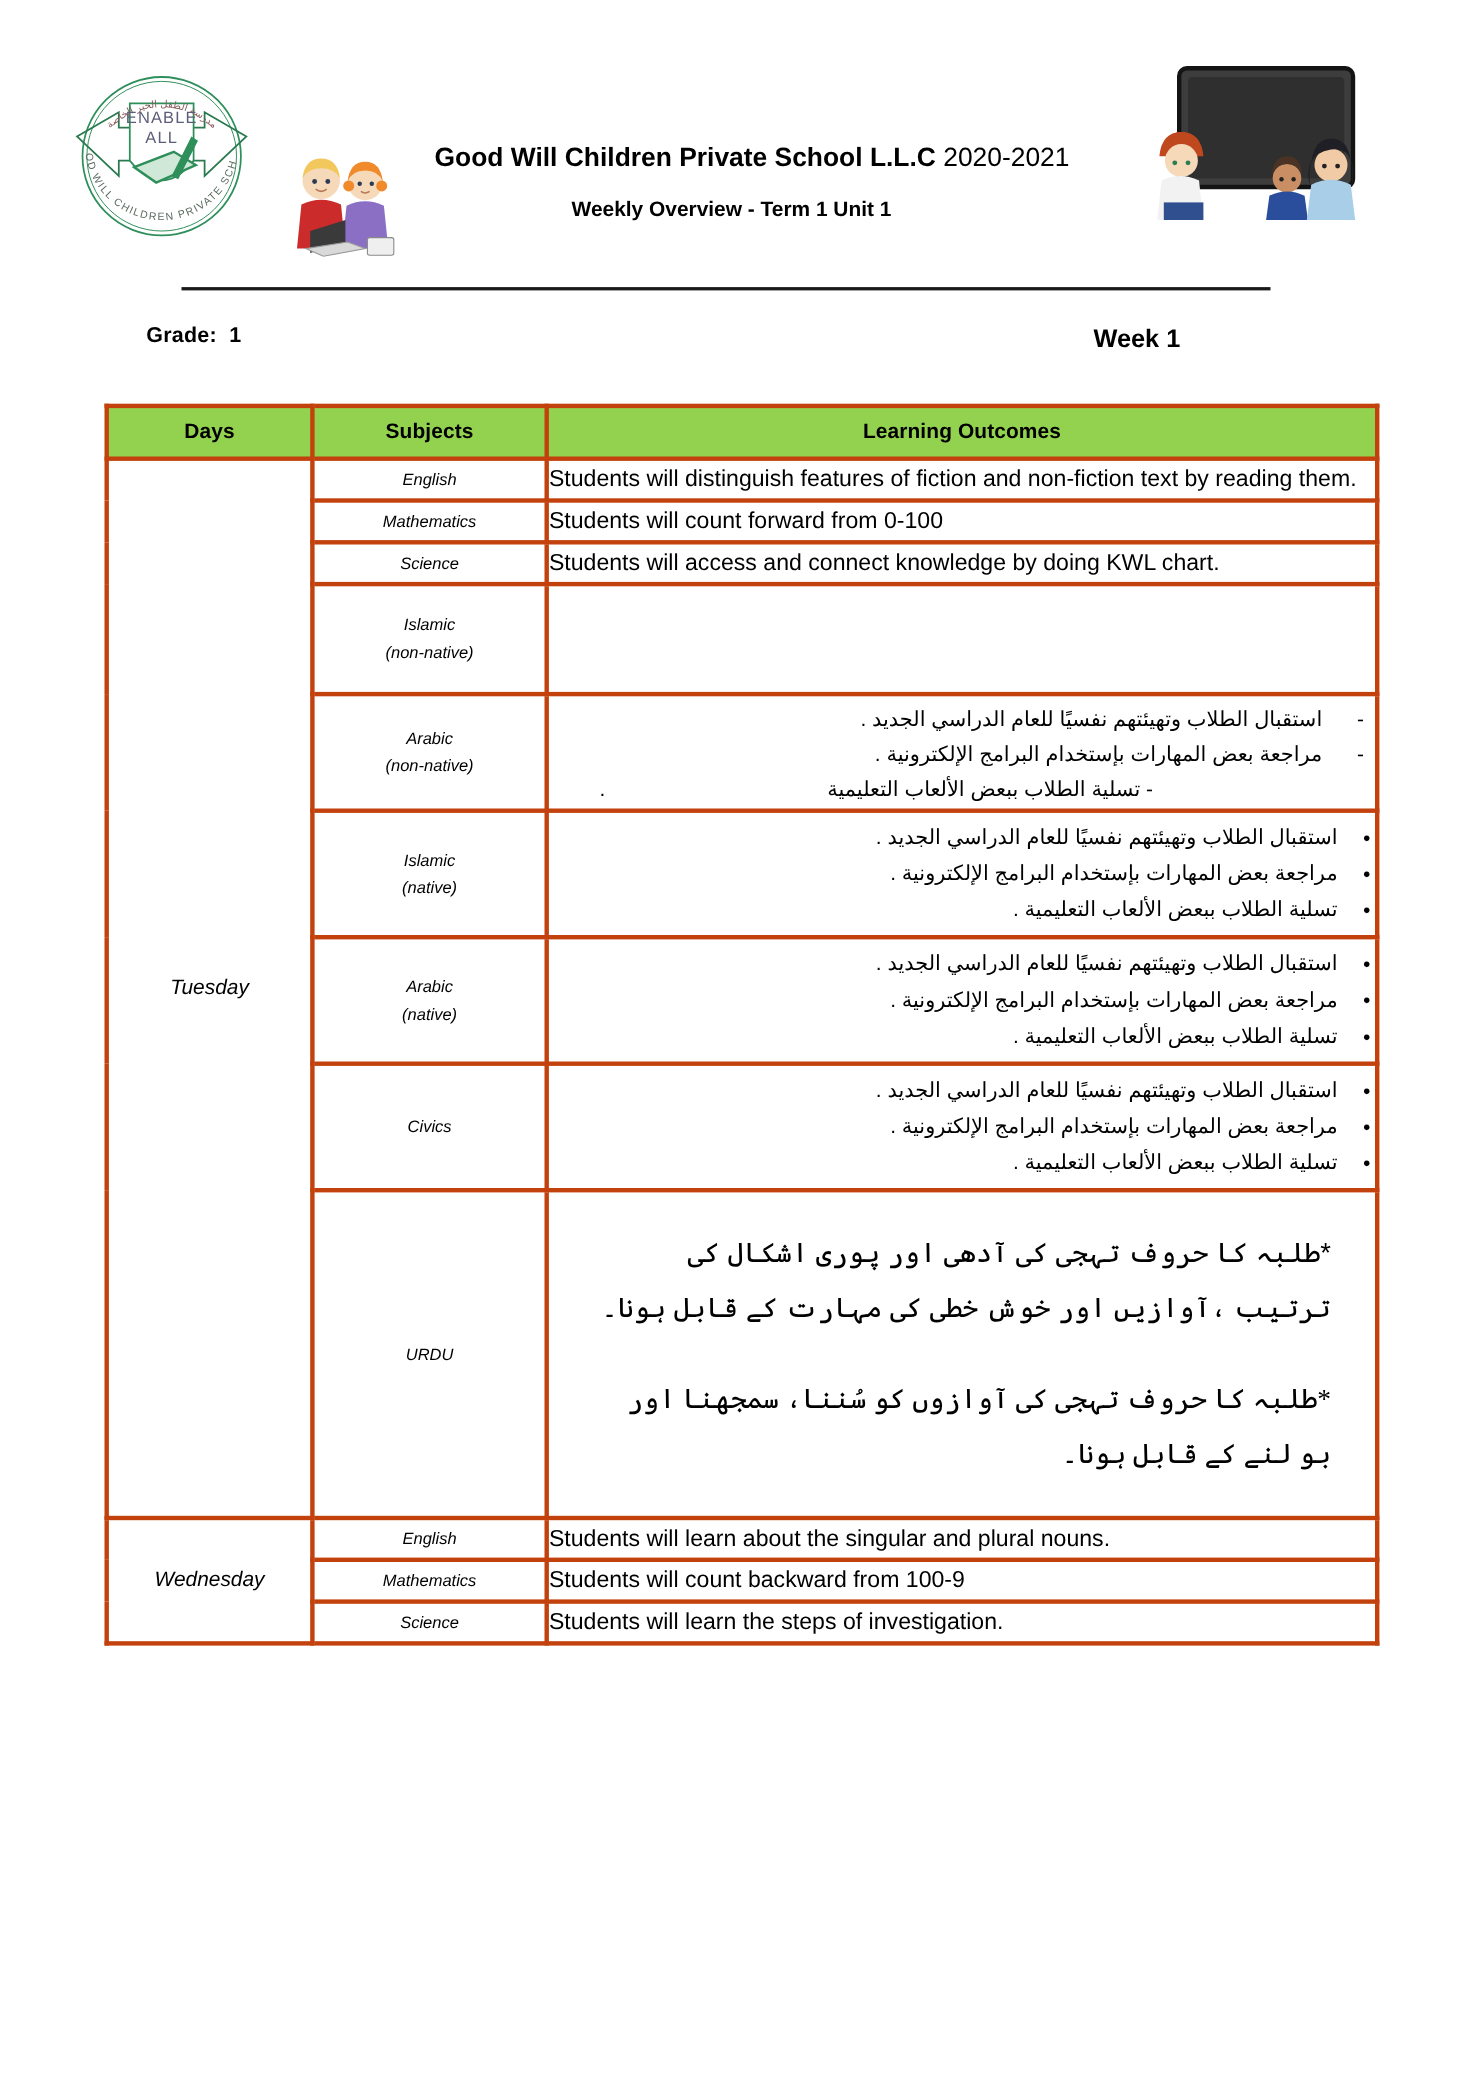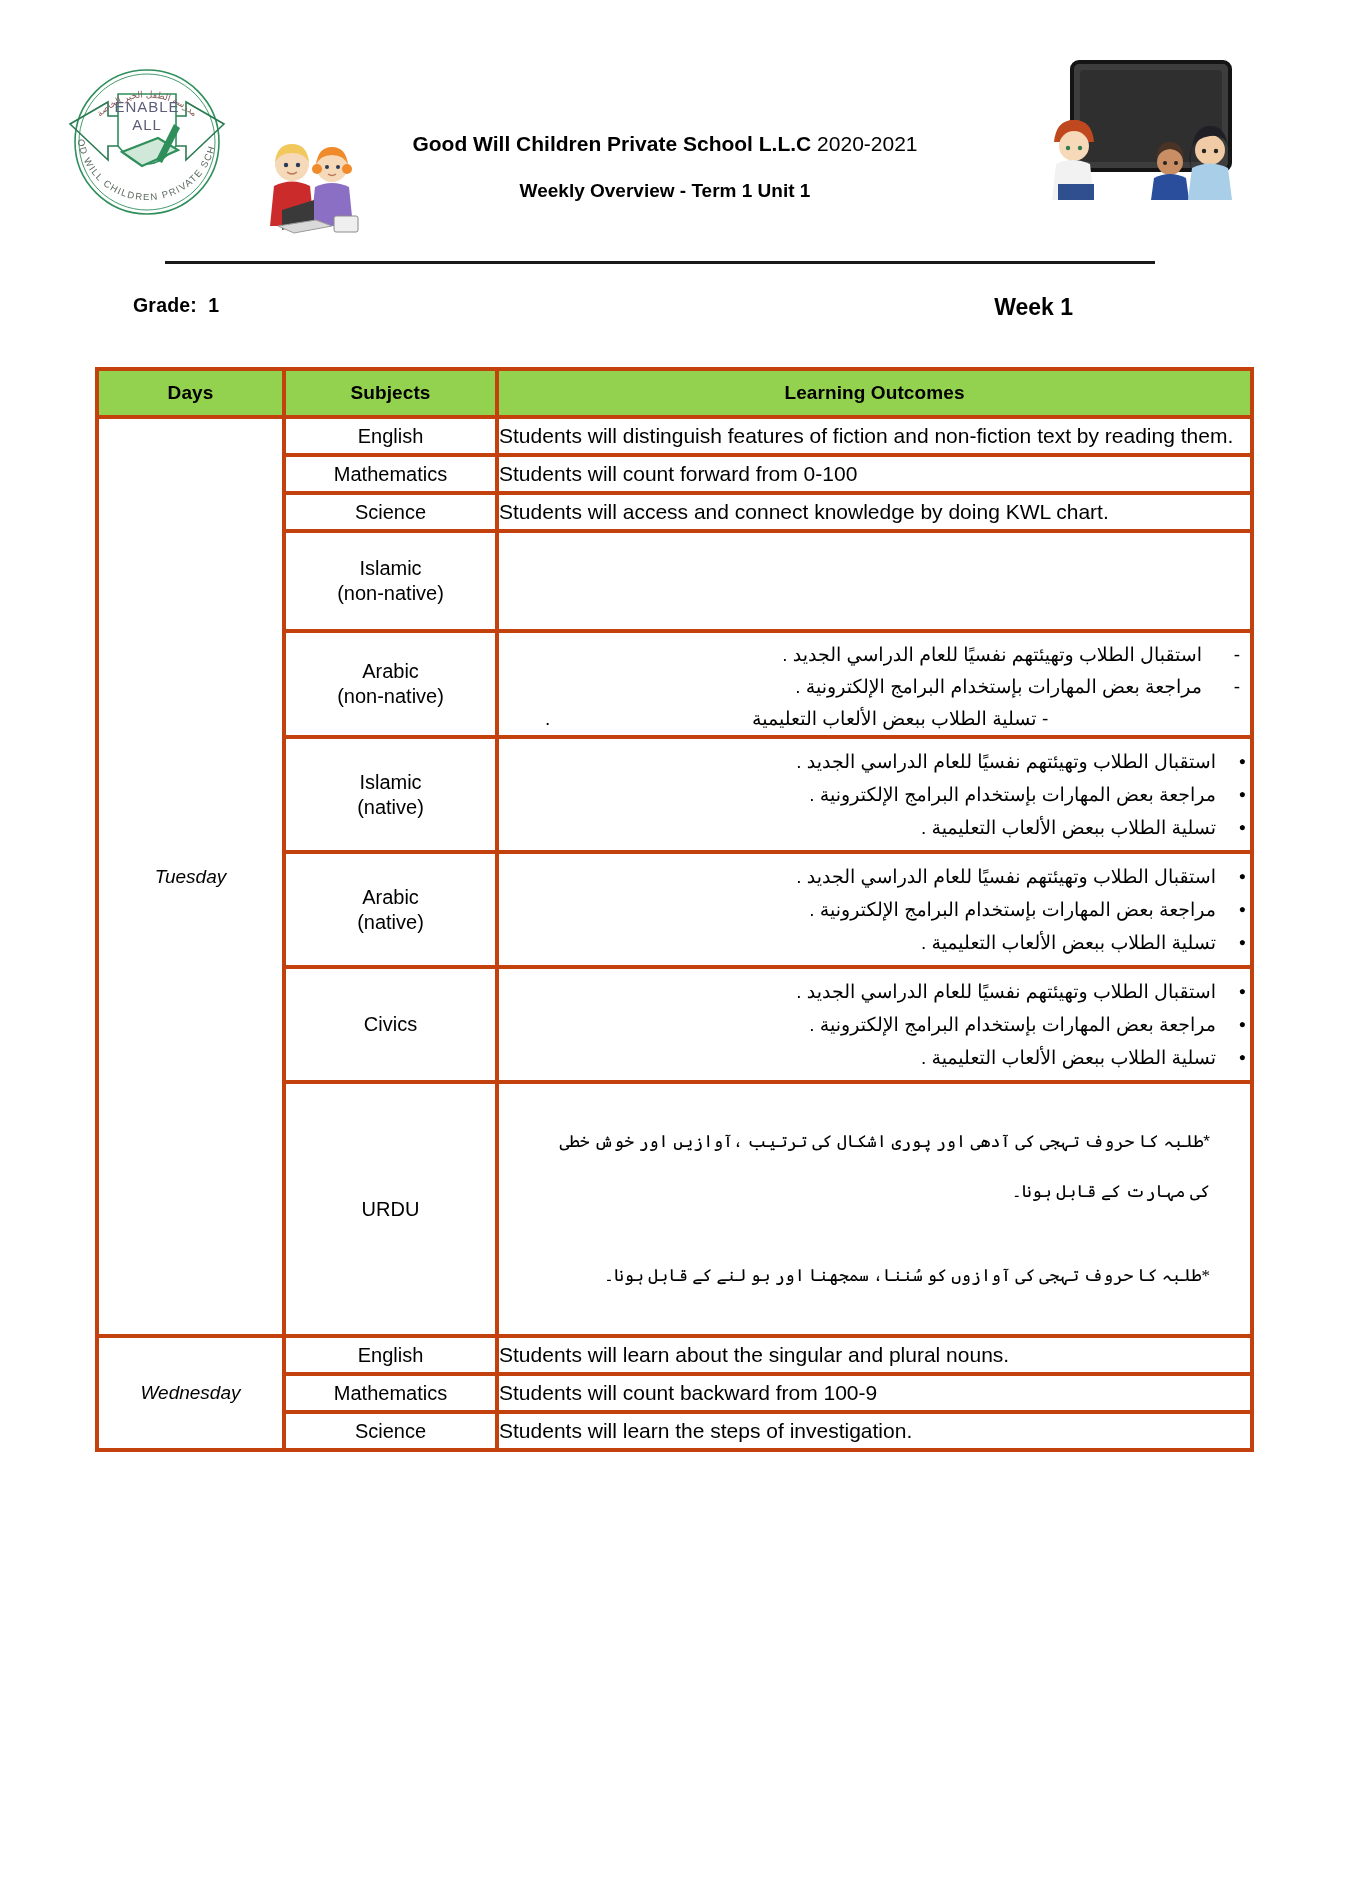--- a/index.html
+++ b/index.html
@@ -47,21 +47,21 @@
   }
 
   .header-titles {
     position: absolute;
     left: 395px;
     top: 130px;
     width: 540px;
     text-align: center;
   }
   .title-main {
-    font-size: 21px;
+    font-size: 24px;
     line-height: 28px;
     white-space: nowrap;
   }
   .title-main .strong {
     font-weight: bold;
   }
   .title-sub {
     margin-top: 20px;
     font-size: 19px;
     font-weight: bold;
@@ -141,23 +141,24 @@
   }
 
   td.day-cell {
     text-align: center;
     font-size: 19px;
     font-weight: normal;
     font-style: italic;
   }
   td.subj-cell {
     text-align: center;
-    font-size: 20px;
+    font-size: 15px;
     line-height: 25px;
     padding: 4px 2px;
+    font-style: italic;
   }
   td.out-cell {
     text-align: left;
     font-size: 21px;
     line-height: 34px;
     padding: 6px 0 6px 10px;
   }
   td.out-cell.empty { height: 96px; }
   ul.ar-bullets {
     direction: rtl;
@@ -208,21 +209,21 @@
   ul.ar-dashes li.inline-dash { text-align: center; padding-left: 40px; }
   .trailing-dot {
     float: left;
     margin-left: 6px;
     font-size: 19px;
   }
 
   .urdu-block {
     direction: rtl;
     text-align: right;
-    font-size: 17px;
+    font-size: 25px;
     line-height: 50px;
     padding: 30px 40px 30px 40px;
   }
   .urdu-block p { margin: 0 0 34px 0; }
   .urdu-block p:last-child { margin-bottom: 0; font-family: Liberation Serif, serif; }
 </style>
 </head>
 <body>
 
 <div class="page">

